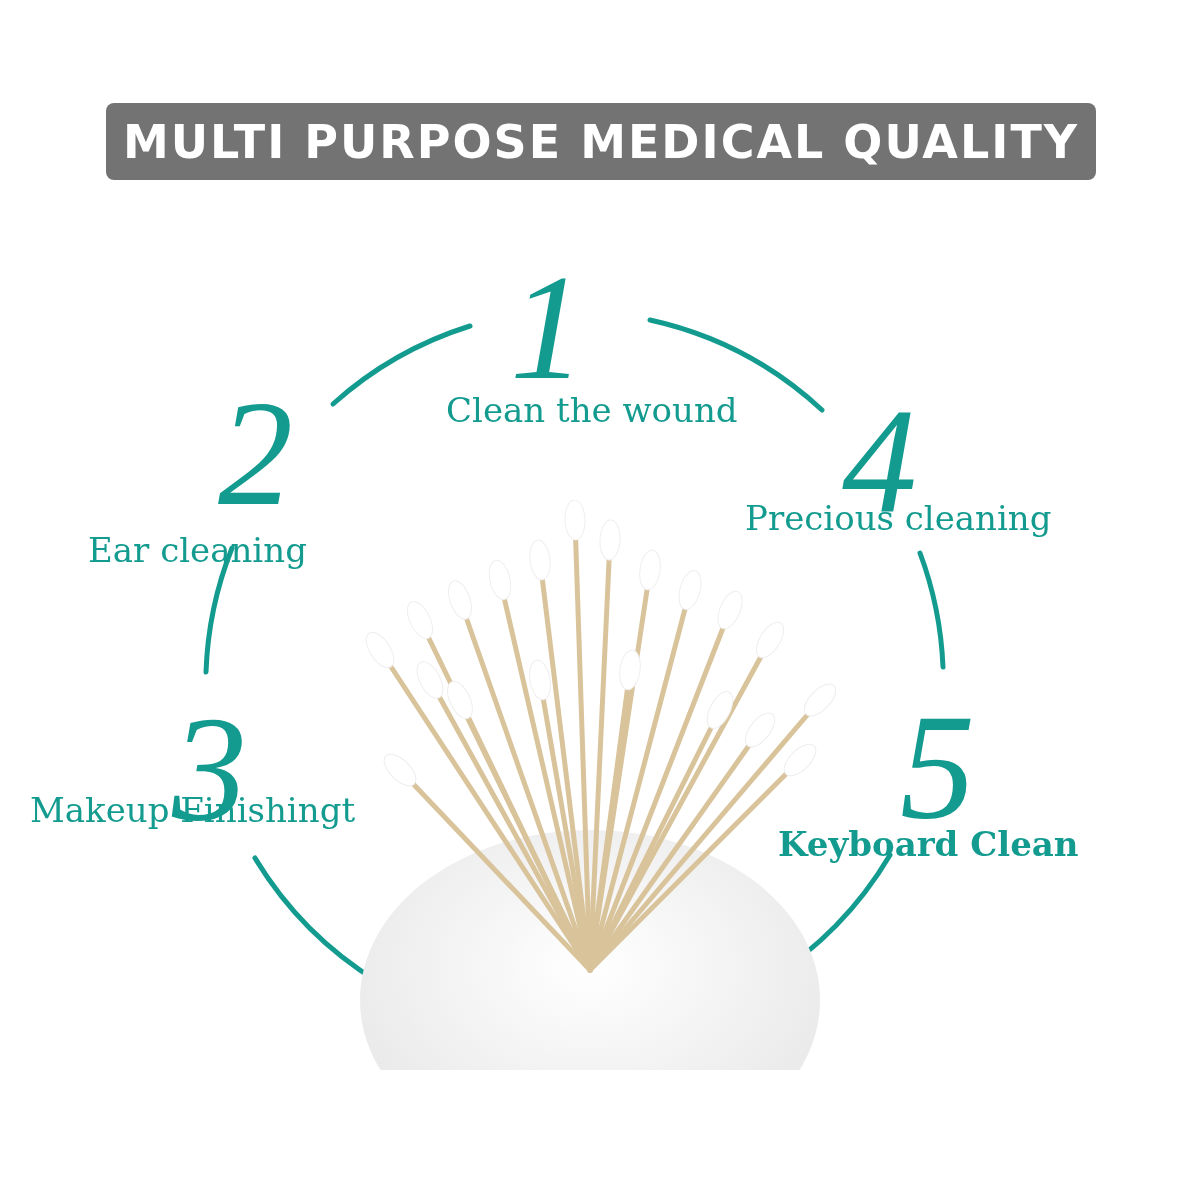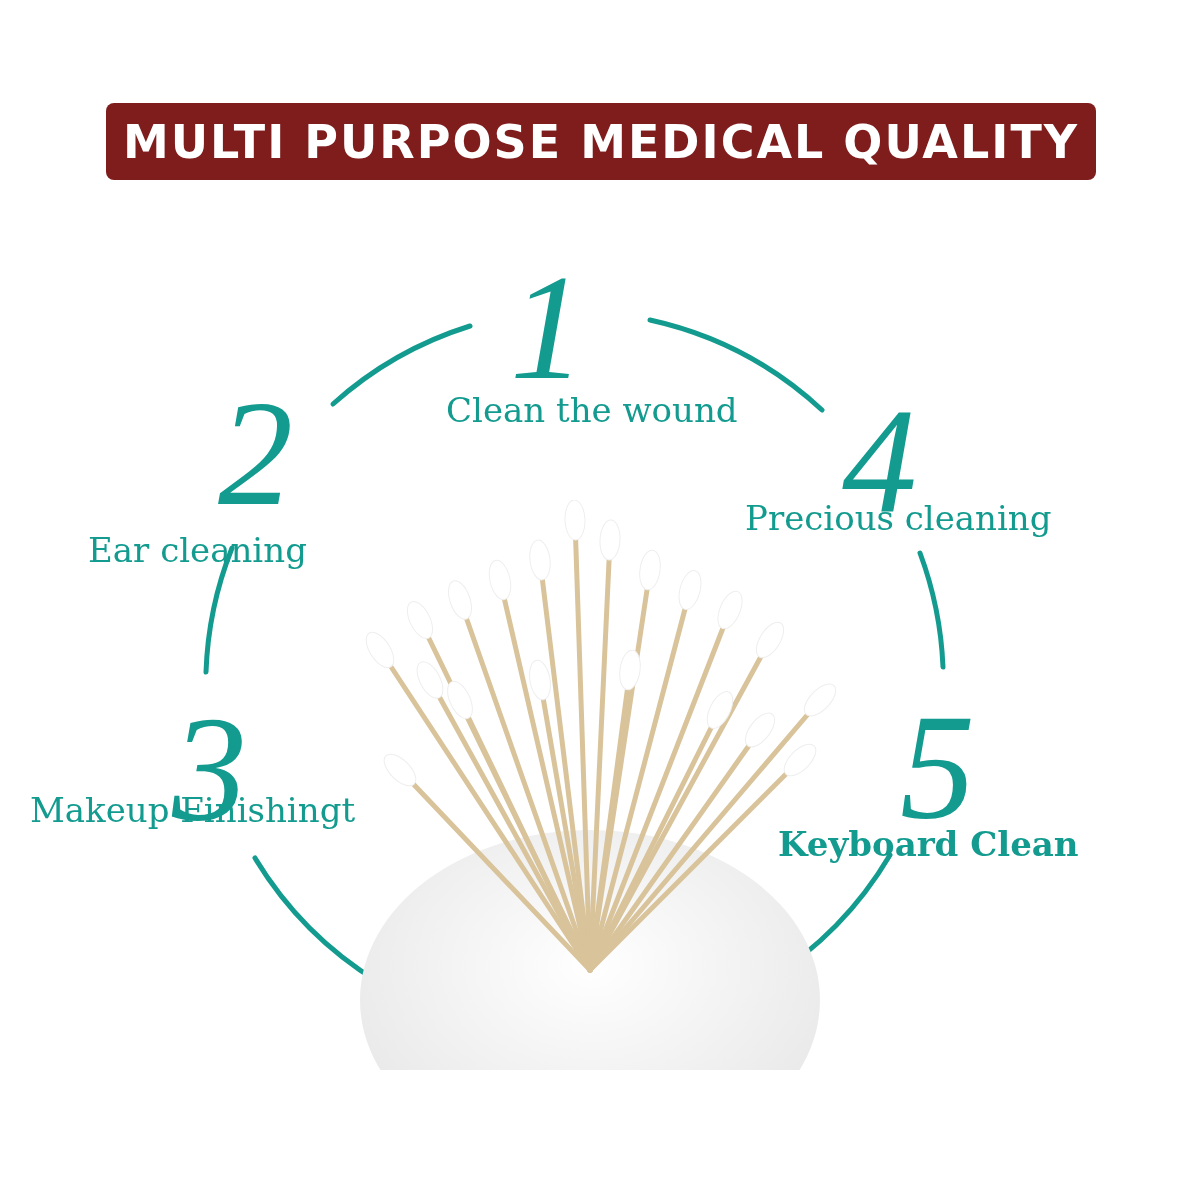--- a/index.html
+++ b/index.html
@@ -1,19 +1,19 @@
 <!DOCTYPE html>
 <html><head>
 <meta charset="utf-8">
 <style>
   html, body { margin:0; padding:0; background:#ffffff; }
   body { width:1200px; height:1200px; position:relative; overflow:hidden; font-family:"DejaVu Serif", serif; }
   .banner {
     position:absolute; left:106px; top:103px; width:990px; height:77px;
-    background:#7f1d1d; border-radius:8px;
+    background:#737373; border-radius:8px;
     display:flex; align-items:center; justify-content:center;
   }
   .banner-text {
     color:#ffffff; font-family:"DejaVu Sans", sans-serif; font-weight:bold;
     font-size:46px; letter-spacing:2px; white-space:nowrap;
   }
   svg.ring { position:absolute; left:0; top:0; }
   .num {
     position:absolute; color:#139b8f; font-family:"Liberation Serif", serif;
     font-style:italic; font-size:150px; line-height:1;

